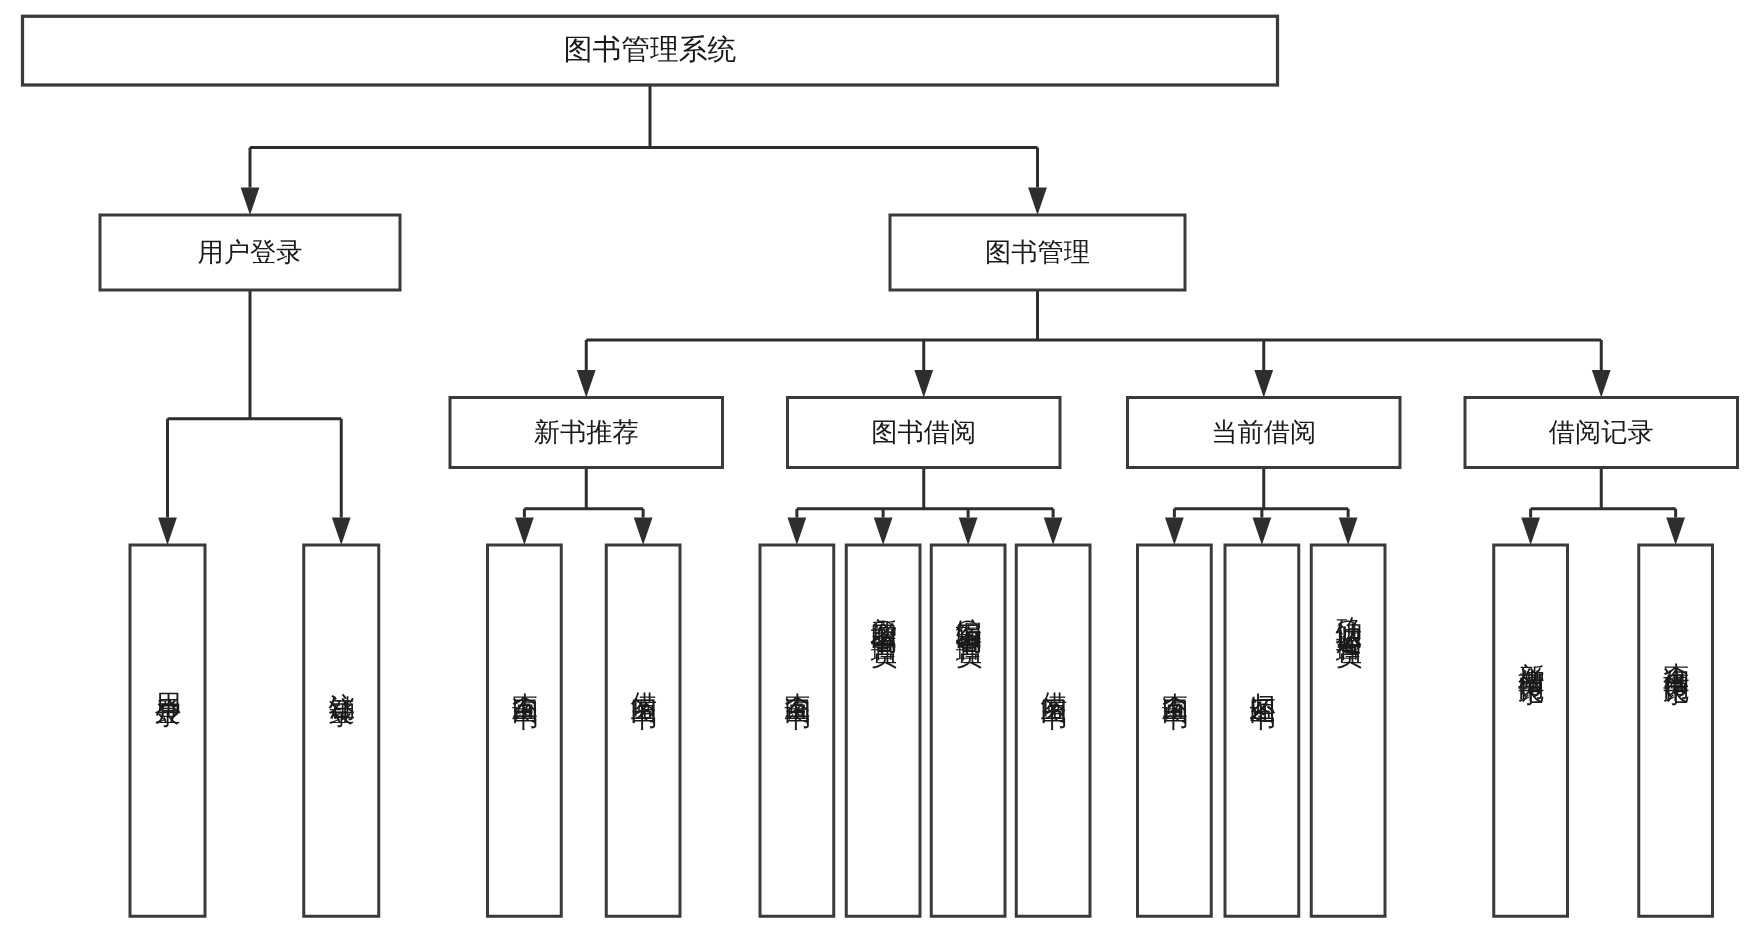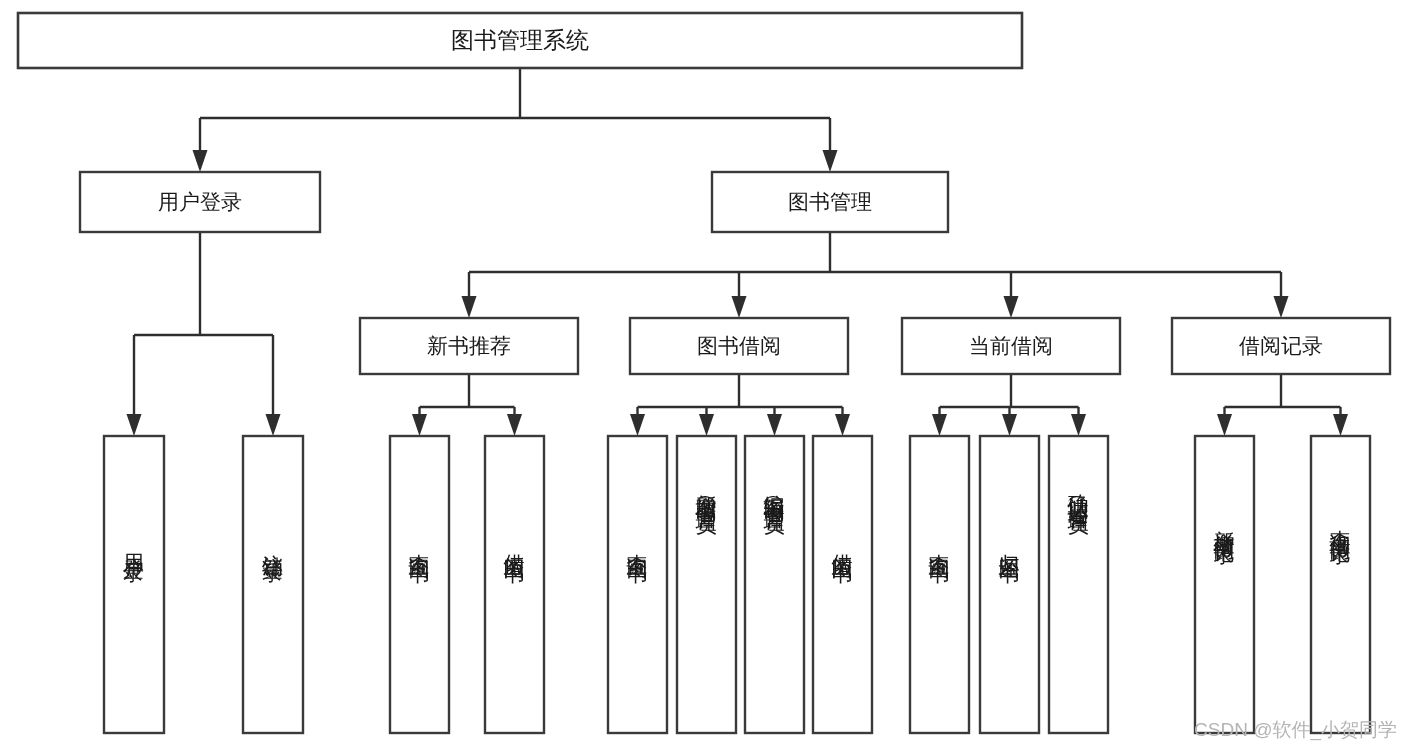--- a/index.html
+++ b/index.html
@@ -229,15 +229,14 @@
         <span class="leaf-label" style="margin-top: 41px;">确认归还（管理员）</span>
       </div>
       <div class="leaf-label-wrap" style="left: 1195px; top: 436px; width: 59px; height: 297px;">
         <span class="leaf-label" style="margin-top: 77px;">新增借阅记录</span>
       </div>
       <div class="leaf-label-wrap" style="left: 1311px; top: 436px; width: 59px; height: 297px;">
         <span class="leaf-label" style="margin-top: 77px;">查询借阅记录</span>
       </div>
     </div>
 
-  <div class="watermark">CSDN @软件_小贺同学</div>
 
 </div>
 
 </body></html>

